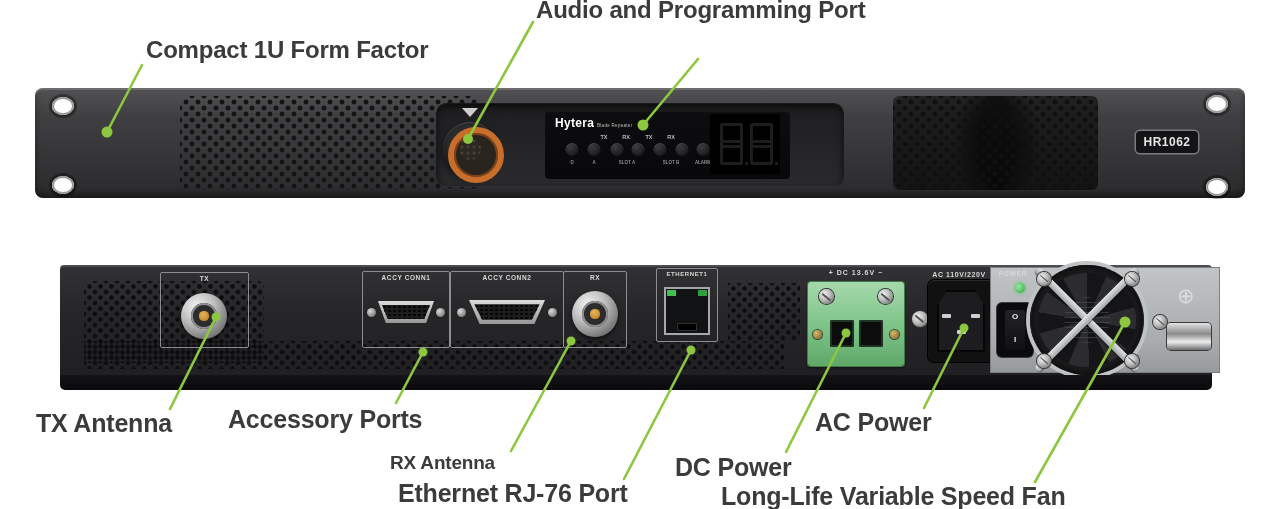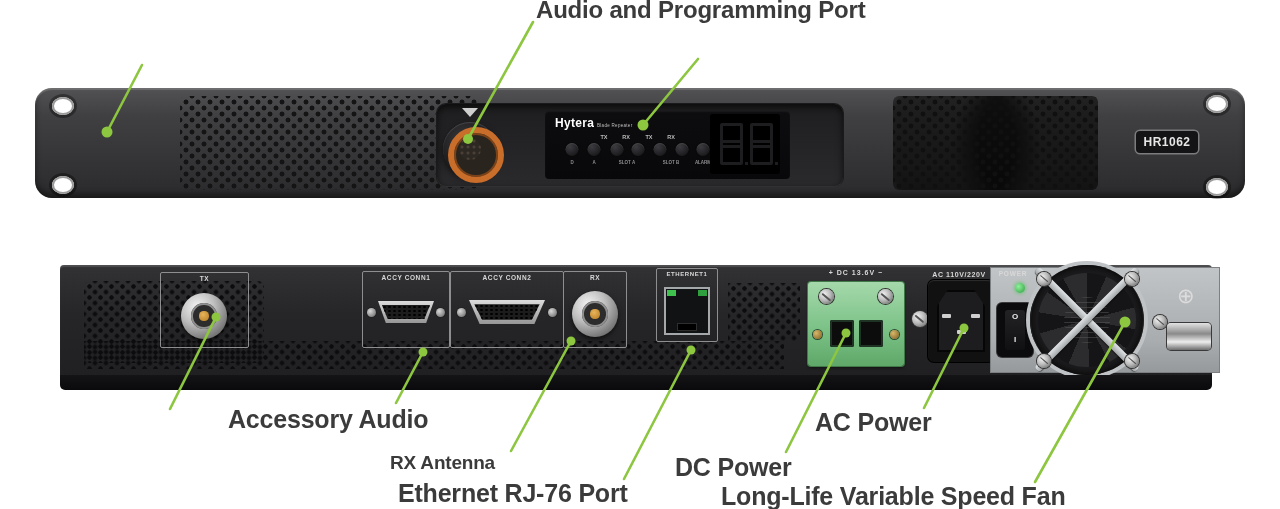--- a/index.html
+++ b/index.html
@@ -22,21 +22,21 @@
   
   .hole{position:absolute;width:22px;height:18px;border-radius:50%;background:#fff;
         box-shadow:inset 0 0 0 2px #9a9a9a, 0 0 0 3px rgba(0,0,0,.35);}
   .screw{position:absolute;border-radius:50%;
          background:radial-gradient(circle at 35% 35%, #f2f2f2, #b9b9b9 45%, #6f6f6f 85%);
          box-shadow:0 0 0 1px #333;}
   .screw::after{content:"";position:absolute;left:15%;top:45%;width:70%;height:10%;background:#555;
          transform:rotate(40deg);border-radius:2px;}
 
   
-  .front{position:absolute;left:35px;top:88px;width:1210px;height:110px;border-radius:17px;
+  .front{position:absolute;left:35px;top:88px;width:1210px;height:110px;border-radius:8px;
          background:linear-gradient(180deg,#525254 0%,#404042 25%,#333335 70%,#2a2a2c 100%);
          box-shadow:inset 0 2px 1px rgba(255,255,255,.18), inset 0 -4px 6px rgba(0,0,0,.45);}
   .vent{position:absolute;border-radius:6px;
         background-image:radial-gradient(circle,#141414 2.1px,transparent 2.8px),
                          radial-gradient(circle,#141414 2.1px,transparent 2.8px);
         background-size:12px 12px;background-position:0 0,6px 6px;}
   .vent-left{left:145px;top:8px;width:298px;height:94px;}
   .vent-right{left:858px;top:8px;width:205px;height:94px;
         background-image:radial-gradient(circle,#101010 2.1px,transparent 2.8px),
                          radial-gradient(circle,#101010 2.1px,transparent 2.8px),
@@ -166,22 +166,24 @@
       <circle cx="216" cy="317" r="4.5"></circle>
       <circle cx="423" cy="352" r="4.5"></circle>
       <circle cx="571" cy="341" r="4.5"></circle>
       <circle cx="691" cy="350" r="4.5"></circle>
       <circle cx="846" cy="333" r="4.5"></circle>
       <circle cx="964" cy="328" r="4.5"></circle>
       <circle cx="1125" cy="322" r="5.5"></circle>
     </g>
   </svg>
 
+  <div class="callout" id="co-compact">Compact 1U Form Factor</div>
   <div class="callout" id="co-audio">Audio and Programming Port</div>
-  <div class="callout" id="co-accessory">Accessory Audio</div>
+  <div class="callout" id="co-tx">TX Antenna</div>
+  <div class="callout" id="co-accessory">Accessory Ports</div>
   <div class="callout" id="co-rx">RX Antenna</div>
   <div class="callout" id="co-ethernet">Ethernet RJ-76 Port</div>
   <div class="callout" id="co-ac">AC Power</div>
   <div class="callout" id="co-dc">DC Power</div>
   <div class="callout" id="co-fan">Long-Life Variable Speed Fan</div>
 
   <div class="front">
     <div class="hole" style="left:17px;top:9px;"></div>
     <div class="hole" style="left:17px;top:88px;"></div>
     <div class="hole" style="left:1171px;top:7px;"></div>

